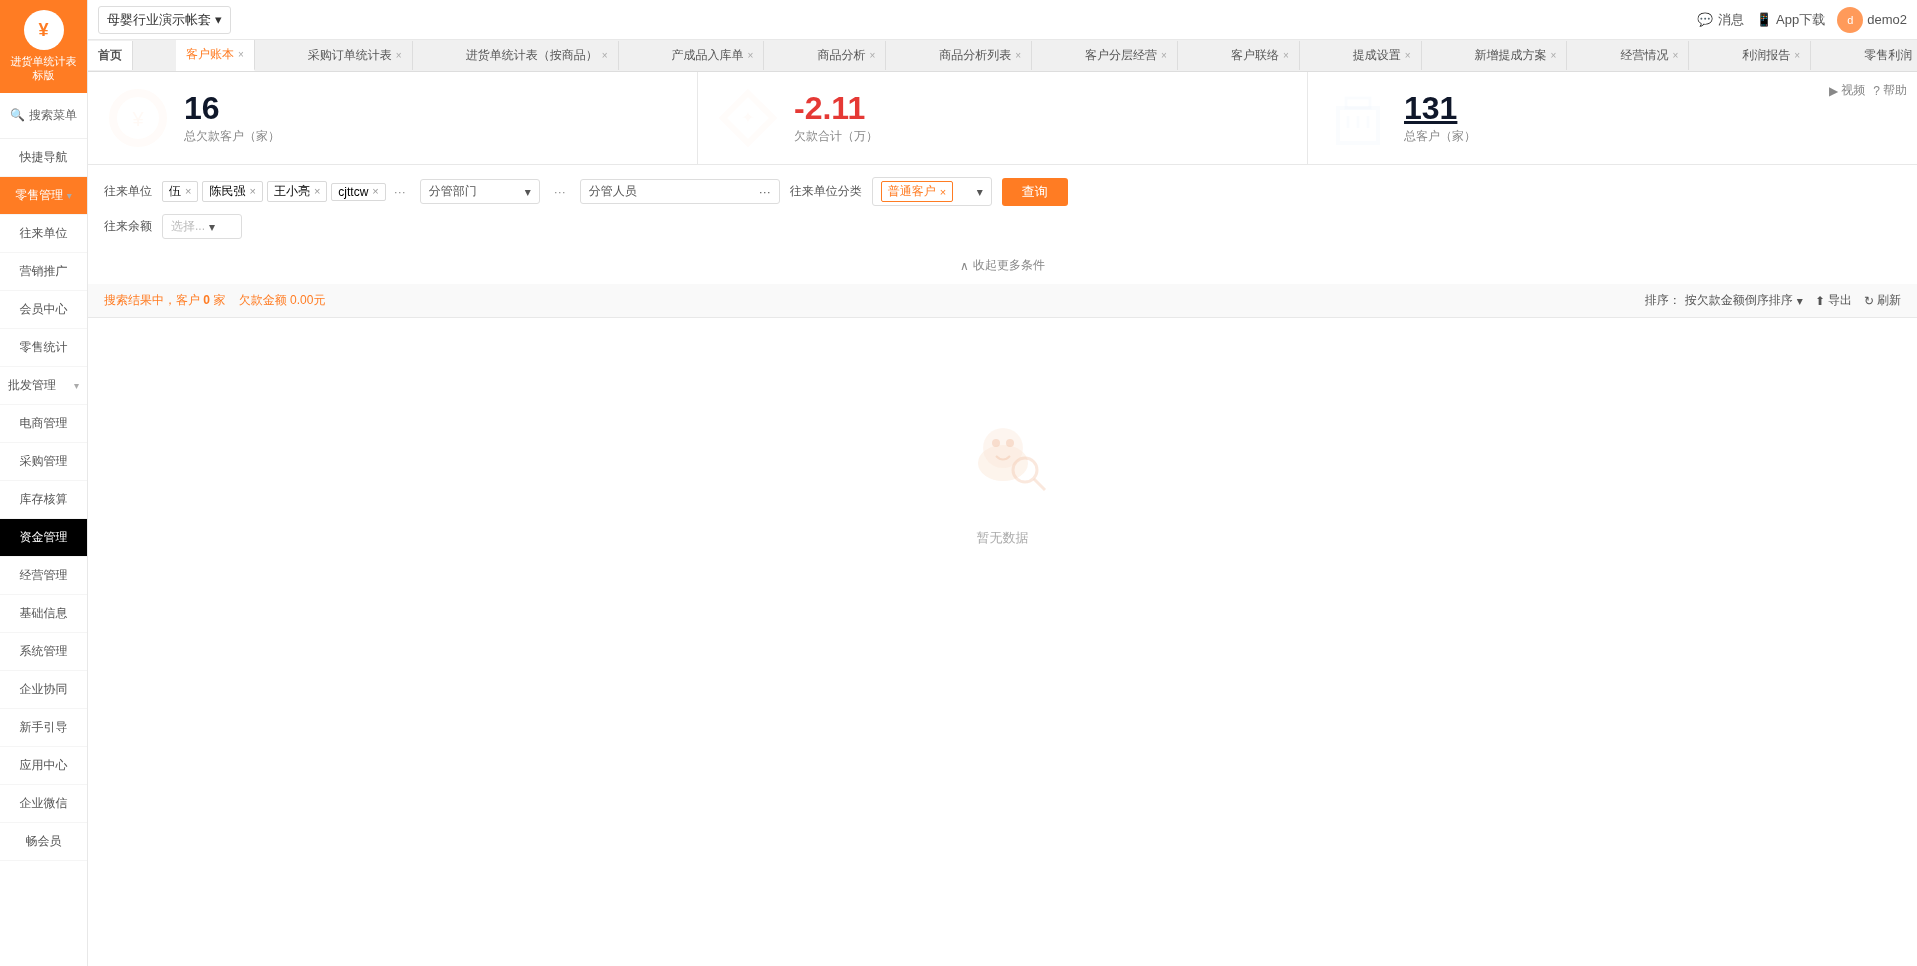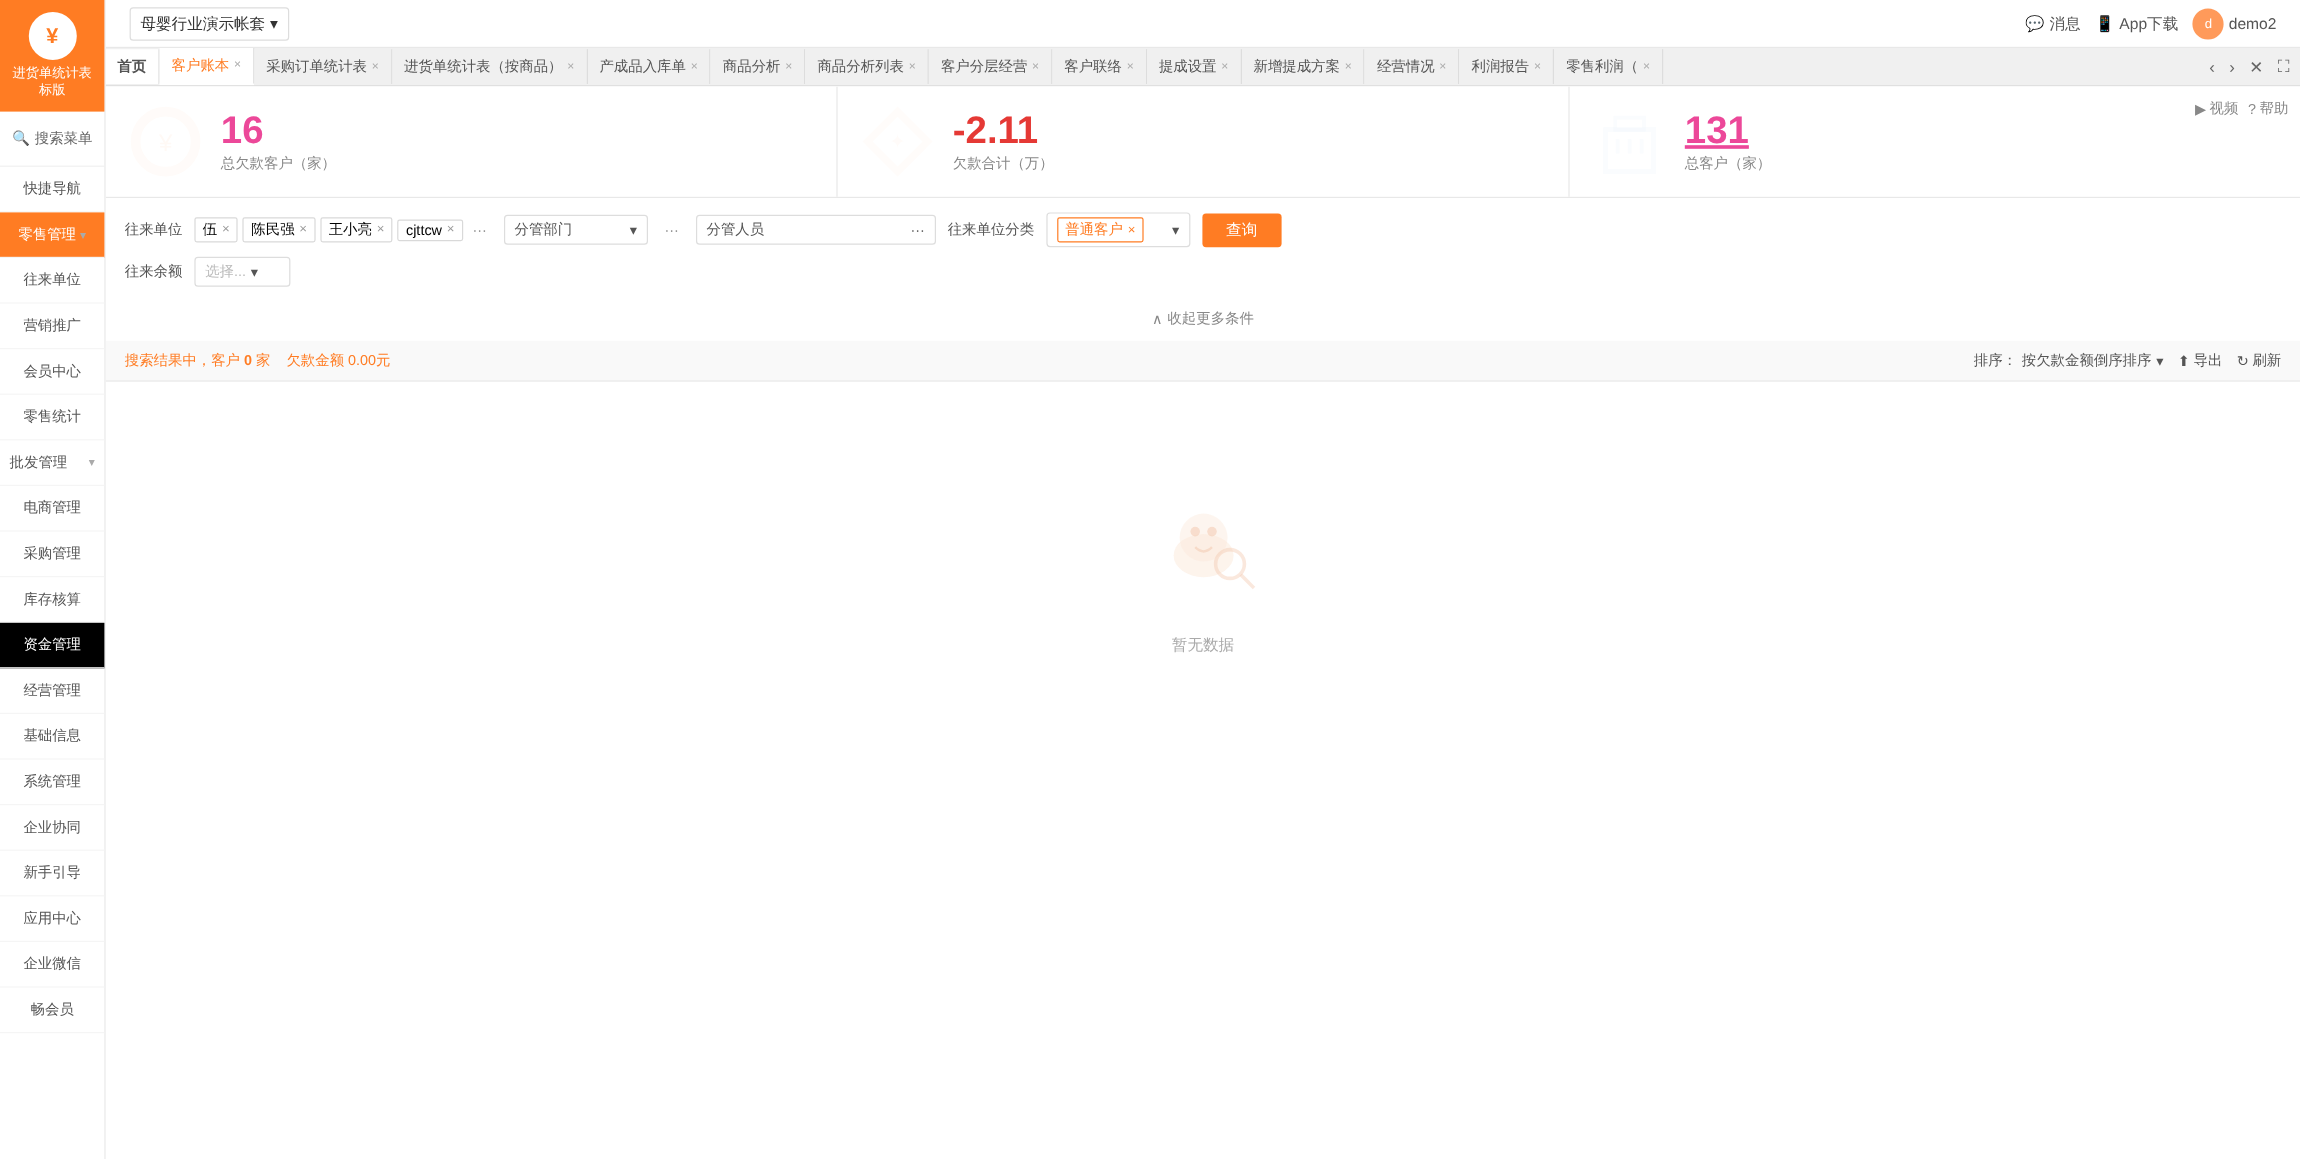--- a/index.html
+++ b/index.html
@@ -14,46 +14,46 @@
     .sidebar-search-btn { width: 100%; background: none; border: none; padding: 6px 4px; cursor: pointer; color: #666; font-size: 12px; display: flex; align-items: center; gap: 4px; }
     .sidebar-nav-item { padding: 10px 6px; text-align: center; cursor: pointer; color: #555; font-size: 12px; border-bottom: 1px solid #f5f5f5; }
     .sidebar-nav-item.active { background: #ff7c23; color: #fff; }
     .sidebar-nav-item.has-arrow { display: flex; align-items: center; justify-content: space-between; padding: 10px 8px; }
     .nav-arrow { font-size: 10px; color: #aaa; }
 
     
     .main { flex: 1; display: flex; flex-direction: column; overflow: hidden; }
 
     
-    .topbar { background: #fff; height: 40px; display: flex; align-items: center; justify-content: space-between; padding: 0 20px; border-bottom: 1px solid #e8e8e8; flex-shrink: 0; }
+    .topbar { background: #fff; height: 40px; display: flex; align-items: center; justify-content: space-between; padding: 0 10px; border-bottom: 1px solid #e8e8e8; flex-shrink: 0; }
     .topbar-left { display: flex; align-items: center; gap: 8px; }
     .industry-selector { display: flex; align-items: center; gap: 4px; font-size: 13px; color: #333; cursor: pointer; padding: 4px 8px; border: 1px solid #ddd; border-radius: 3px; }
     .topbar-right { display: flex; align-items: center; gap: 12px; font-size: 13px; color: #555; }
     .topbar-right-item { display: flex; align-items: center; gap: 4px; cursor: pointer; }
     .avatar { width: 26px; height: 26px; border-radius: 50%; background: #ff9a5a; display: flex; align-items: center; justify-content: center; color: #fff; font-size: 11px; }
 
     
-    .tabbar { background: #f0f0f0; display: flex; align-items: center; border-bottom: 1px solid #ddd; flex-shrink: 0; overflow: hidden; }
+    .tabbar { background: #f0f0f0; display: flex; align-items: center; border-bottom: 1px solid #ddd; flex-shrink: 0; overflow: hidden; gap: 43px; }
     .tab { display: flex; align-items: center; padding: 6px 10px; font-size: 12px; cursor: pointer; border-right: 1px solid #ddd; white-space: nowrap; background: #f0f0f0; color: #555; gap: 4px; flex-shrink: 0; }
     .tab.active { background: #fff; color: #ff7c23; border-bottom: 2px solid #fff; }
     .tab.home { background: #fff; font-weight: bold; }
     .tab-close { font-size: 10px; color: #aaa; cursor: pointer; }
     .tabbar-actions { display: flex; align-items: center; margin-left: auto; padding: 0 4px; gap: 2px; }
     .tabbar-action-btn { background: none; border: none; cursor: pointer; padding: 4px 5px; color: #666; font-size: 14px; }
 
     
     .content { flex: 1; overflow-y: auto; background: #fff; }
 
     
     .stats-bar { display: flex; align-items: stretch; border-bottom: 1px solid #e8e8e8; background: #fff; }
     .stat-item { flex: 1; display: flex; align-items: center; padding: 16px 20px; gap: 16px; border-right: 1px solid #e8e8e8; position: relative; }
     .stat-item:last-child { border-right: none; }
     .stat-icon { width: 60px; height: 60px; opacity: 0.15; display: flex; align-items: center; justify-content: center; }
     .stat-content { display: flex; flex-direction: column; }
-    .stat-number { font-size: 32px; font-weight: bold; color: #ec4899; line-height: 1; }
+    .stat-number { font-size: 32px; font-weight: bold; color: #0f172a; line-height: 1; }
     .stat-number.red { color: #e53935; }
     .stat-number.underline { text-decoration: underline; }
     .stat-label { font-size: 12px; color: #888; margin-top: 4px; }
     .stat-help { position: absolute; top: 10px; right: 10px; display: flex; gap: 8px; font-size: 12px; color: #888; }
     .stat-help-item { display: flex; align-items: center; gap: 3px; cursor: pointer; }
 
     
     .filter-area { padding: 12px 16px 0; background: #fff; }
     .filter-row { display: flex; align-items: center; gap: 10px; margin-bottom: 8px; flex-wrap: wrap; }
     .filter-label { font-size: 12px; color: #555; white-space: nowrap; }

